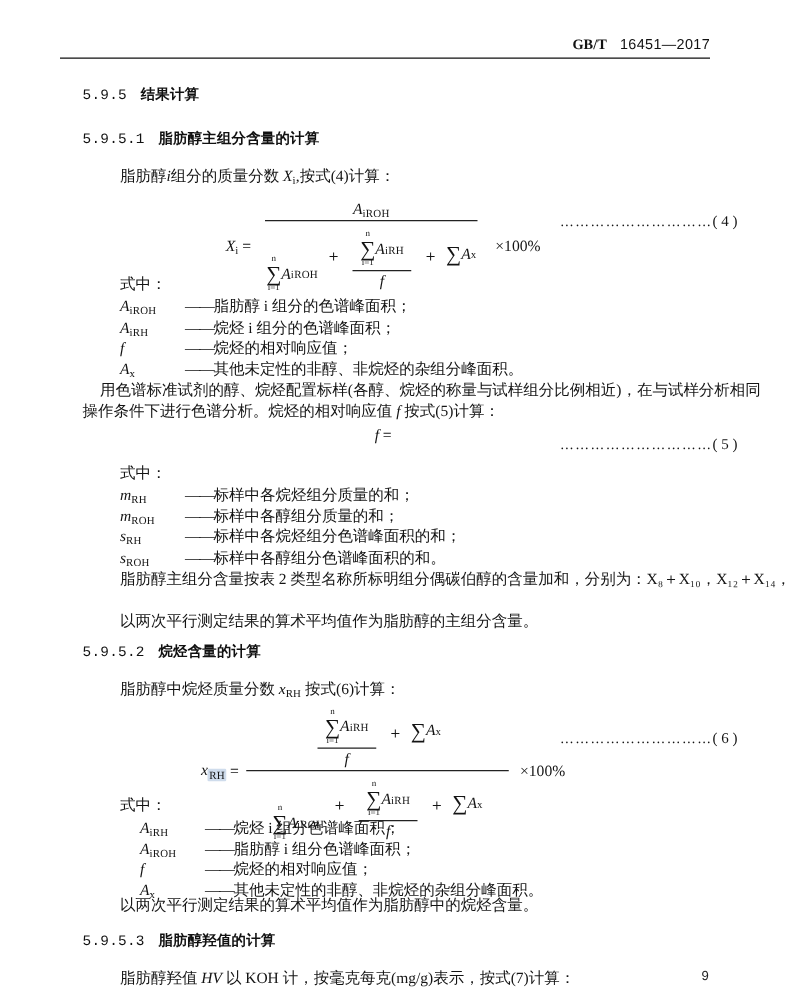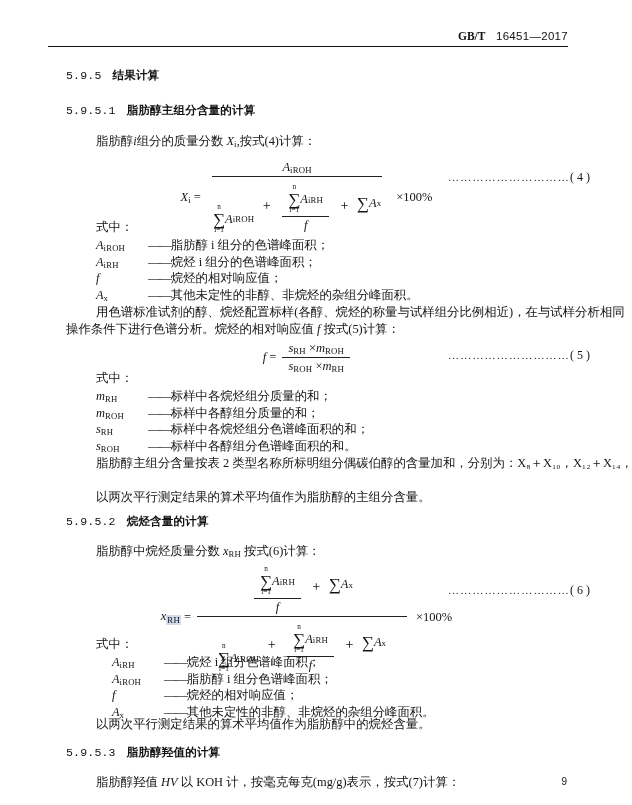--- a/index.html
+++ b/index.html
@@ -173,34 +173,29 @@
       <span class="defsym"><i>A</i><span class="sub">iRH</span></span><span class="dash">——</span><span>烷烃 i 组分的色谱峰面积；</span>
     </span>
     <span class="defrow">
       <span class="defsym"><i>f</i></span><span class="dash">——</span><span>烷烃的相对响应值；</span>
     </span>
     <span class="defrow">
       <span class="defsym"><i>A</i><span class="sub">x</span></span><span class="dash">——</span><span>其他未定性的非醇、非烷烃的杂组分峰面积。</span>
     </span>
   </div>
 
-  <div class="para ind" style="top:304px;left:96px;">用色谱标准试剂的醇、烷烃配置标样(各醇、烷烃的称量与试样组分比例相近)，在与试样分析相同</div>
+  <div class="para ind" style="top:304px;left:80px;">用色谱标准试剂的醇、烷烃配置标样(各醇、烷烃的称量与试样组分比例相近)，在与试样分析相同</div>
   <div class="para" style="top:321px;left:66px;">
     <span>操作条件下进行色谱分析。烷烃的相对响应值</span>&nbsp;<i>f</i>&nbsp;<span>按式(5)计算：</span>
   </div>
 
   <div class="mathline" style="top:341px;">
     <span class="eqwrap">
       <span><i>f</i></span>
       <span class="op">=</span>
-      <span class="frac">
-        <span class="nu"><i>s</i><span class="sub">RH</span>&nbsp;×<i>m</i><span class="sub">ROH</span></span>
-        <span class="bar"></span>
-        <span class="de"><i>s</i><span class="sub">ROH</span>&nbsp;×<i>m</i><span class="sub">RH</span></span>
-      </span>
     </span>
   </div>
   <div class="eqno" style="top:348px;left:448px;">
     <span class="leader">…………………………</span><span>( 5 )</span>
   </div>
 
   <div class="para ind" style="top:370px;">式中：</div>
 
   <div class="deflist" style="top:388px;">
     <span class="defrow">

